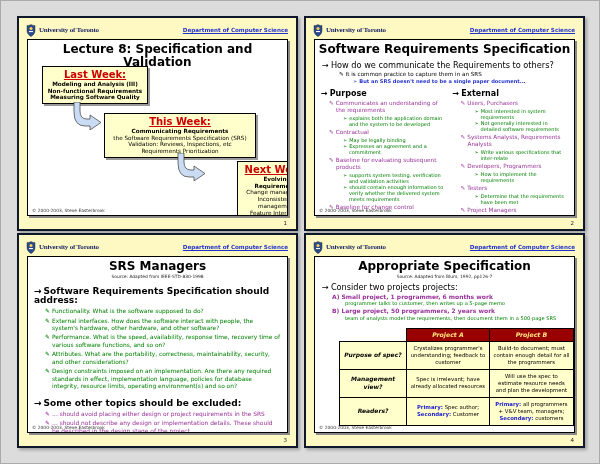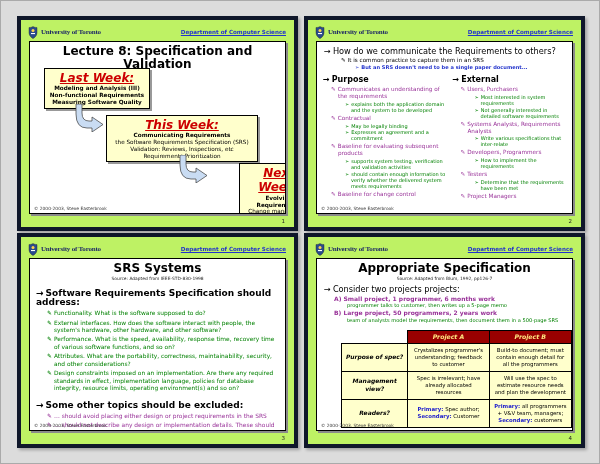--- a/index.html
+++ b/index.html
@@ -1,31 +1,31 @@
 <!DOCTYPE html>
 <html><head>
 <meta charset="utf-8">
 <style>
   html,body{margin:0;padding:0;}
   body{width:600px;height:464px;background:#cfcfcf;font-family:"DejaVu Sans",sans-serif;}
   #canvas{position:relative;width:600px;height:464px;background:#dcdcdc;overflow:hidden;border:1px solid #aaa;box-sizing:border-box;}
-  .page{position:absolute;width:281px;height:215px;background:#bef264;border:4px solid #0f172a;box-shadow:2px 2px 3px rgba(0,0,0,0.28);box-sizing:border-box;}
+  .page{position:absolute;width:281px;height:215px;background:#fef9c3;border:2px solid #0f172a;box-shadow:2px 2px 3px rgba(0,0,0,0.28);box-sizing:border-box;}
   #p1{left:16px;top:15px;} #p2{left:303px;top:15px;} #p3{left:16px;top:232px;} #p4{left:303px;top:232px;}
   .shead{position:absolute;left:7px;right:7px;top:6px;height:13px;}
   .logo{position:absolute;left:0;top:0;width:10px;height:13px;}
   .univ{position:absolute;left:13px;top:2px;font-family:"Liberation Serif",serif;font-weight:bold;font-size:7px;color:#1f2a66;letter-spacing:-0.2px;}
   .dept{position:absolute;right:1px;top:3px;font-size:5.6px;font-weight:bold;color:#2233cc;text-decoration:underline;}
   .frame{position:absolute;left:8px;right:8px;top:21px;bottom:13px;border:1px solid #000;box-shadow:2px 2px 0 #8a8a8a;background:#fff;overflow:hidden;}
   .stitle{text-align:center;font-weight:bold;font-size:12px;margin-top:3px;color:#000;line-height:1.05;}
   .ssubtitle{text-align:center;font-size:4.4px;color:#222;margin-top:1px;}
   .sfoot{position:absolute;left:4px;bottom:2px;font-size:4.4px;color:#333;}
   .pnum{position:absolute;right:9px;bottom:3px;font-size:5.5px;color:#222;}
   
   .wbox{position:absolute;background:#ffffcc;border:1px solid #000;box-shadow:2px 2px 0 #999;text-align:center;padding:2px 3px;box-sizing:border-box;}
-  .wtitle{color:#cc0000;font-weight:bold;text-decoration:underline;font-size:12px;line-height:1.2;font-style:italic;}
+  .wtitle{color:#cc0000;font-weight:bold;text-decoration:underline;font-size:10px;line-height:1.2;}
   .wline{font-size:5.7px;line-height:1.18;color:#000;}
   .bold{font-weight:bold;}
   .arr{position:absolute;}
   
   .b1{font-size:8.2px;font-weight:normal;color:#000;margin:5px 4px 1px 7px;line-height:1.15;}
   .g{margin-right:2px;}
   .note{font-size:5.6px;color:#000;margin:1px 4px 0 24px;}
   .subnote{font-size:5.1px;color:#2233cc;font-weight:bold;margin:1px 4px 0 38px;}
   .cols{display:flex;margin-top:3px;padding:0 3px;}
   .colL{width:52%;} .colR{width:48%;}
@@ -106,20 +106,21 @@
     <div class="shead">
       <svg class="logo" viewBox="0 0 10 13">
           <path d="M5,0.5 C6,1.5 9,1.5 9,1.5 L9,7 C9,10.5 5,12.5 5,12.5 C5,12.5 1,10.5 1,7 L1,1.5 C1,1.5 4,1.5 5,0.5Z" fill="#2a4b8d" stroke="#222" stroke-width="0.4"></path>
           <circle cx="5" cy="4.4" r="1.5" fill="#ffd24d"></circle>
           <rect x="3" y="7" width="4" height="1.1" fill="#fff"></rect>
         </svg>
       <span class="univ">University of Toronto</span>
       <span class="dept">Department of Computer Science</span>
     </div>
     <div class="frame">
+      <div class="stitle">Software Requirements Specification</div>
 
       <div class="b1"><span class="g">→</span><span>How do we communicate the Requirements to others?</span></div>
       <div class="note"><span class="g">✎</span><span>It is common practice to capture them in an SRS</span></div>
       <div class="subnote"><span class="g">➢</span><span>But an SRS doesn't need to be a single paper document...</span></div>
 
       <div class="cols">
         <div class="colL">
           <div class="colhead"><span class="g">→</span><span>Purpose</span></div>
 
           <div class="itm"><span class="g">✎</span><span>Communicates an understanding of the requirements</span></div>
@@ -167,21 +168,21 @@
     <div class="shead">
       <svg class="logo" viewBox="0 0 10 13">
           <path d="M5,0.5 C6,1.5 9,1.5 9,1.5 L9,7 C9,10.5 5,12.5 5,12.5 C5,12.5 1,10.5 1,7 L1,1.5 C1,1.5 4,1.5 5,0.5Z" fill="#2a4b8d" stroke="#222" stroke-width="0.4"></path>
           <circle cx="5" cy="4.4" r="1.5" fill="#ffd24d"></circle>
           <rect x="3" y="7" width="4" height="1.1" fill="#fff"></rect>
         </svg>
       <span class="univ">University of Toronto</span>
       <span class="dept">Department of Computer Science</span>
     </div>
     <div class="frame">
-      <div class="stitle">SRS Systems</div>
+      <div class="stitle">SRS Managers</div>
       <div class="ssubtitle">Source: Adapted from IEEE-STD-830-1998</div>
 
       <div class="h1"><span class="g">→</span><span>Software Requirements Specification should address:</span></div>
       <div class="li3 green"><span class="g">✎</span><span>Functionality. What is the software supposed to do?</span></div>
       <div class="li3 green"><span class="g">✎</span><span>External interfaces. How does the software interact with people, the system's hardware, other hardware, and other software?</span></div>
       <div class="li3 green"><span class="g">✎</span><span>Performance. What is the speed, availability, response time, recovery time of various software functions, and so on?</span></div>
       <div class="li3 green"><span class="g">✎</span><span>Attributes. What are the portability, correctness, maintainability, security, and other considerations?</span></div>
       <div class="li3 green"><span class="g">✎</span><span>Design constraints imposed on an implementation. Are there any required standards in effect, implementation language, policies for database integrity, resource limits, operating environment(s) and so on?</span></div>
 
       <div class="h1"><span class="g">→</span><span>Some other topics should be excluded:</span></div>

